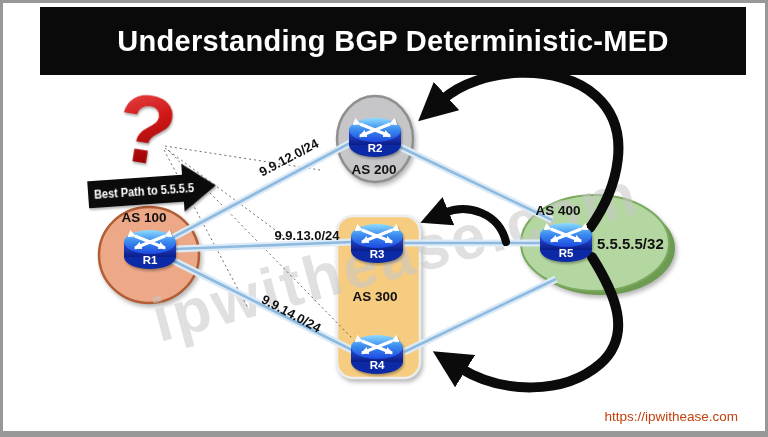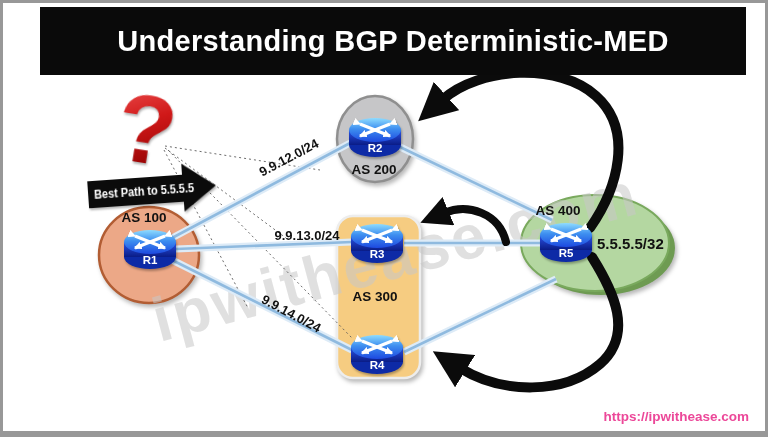--- a/index.html
+++ b/index.html
@@ -10,22 +10,22 @@
     font-family:"Liberation Sans", sans-serif;
   }
   .titlebar {
     position:absolute; left:37px; top:4px; width:706px; height:68px;
     background:#0a0a0a; color:#ffffff;
     display:flex; align-items:center; justify-content:center;
     font-weight:bold; font-size:29px; letter-spacing:0.3px;
     white-space:nowrap;
   }
   .footer-link {
-    position:absolute; right:16px; bottom:7px;
-    color:#ec4899; font-weight:bold; font-size:13.5px;
+    position:absolute; right:27px; bottom:7px;
+    color:#c2410c; font-weight:normal; font-size:13.5px;
     cursor:pointer;
   }
   svg.diagram { position:absolute; left:0; top:0; width:762px; height:428px; }
   svg text { font-family:"Liberation Sans", sans-serif; }
   .as-label   { font-size:13.5px; font-weight:bold; fill:#111111; }
   .net-label  { font-size:13px;   font-weight:bold; fill:#111111; }
   .rtr-label  { font-size:11.5px; font-weight:bold; fill:#ffffff; }
   .prefix-label { font-size:15px; font-weight:bold; fill:#111111; }
   .link-halo { stroke:#DDEBF7; stroke-width:7;   fill:none; }
   .link-core { stroke:#8FBADF; stroke-width:2.6; fill:none; }

